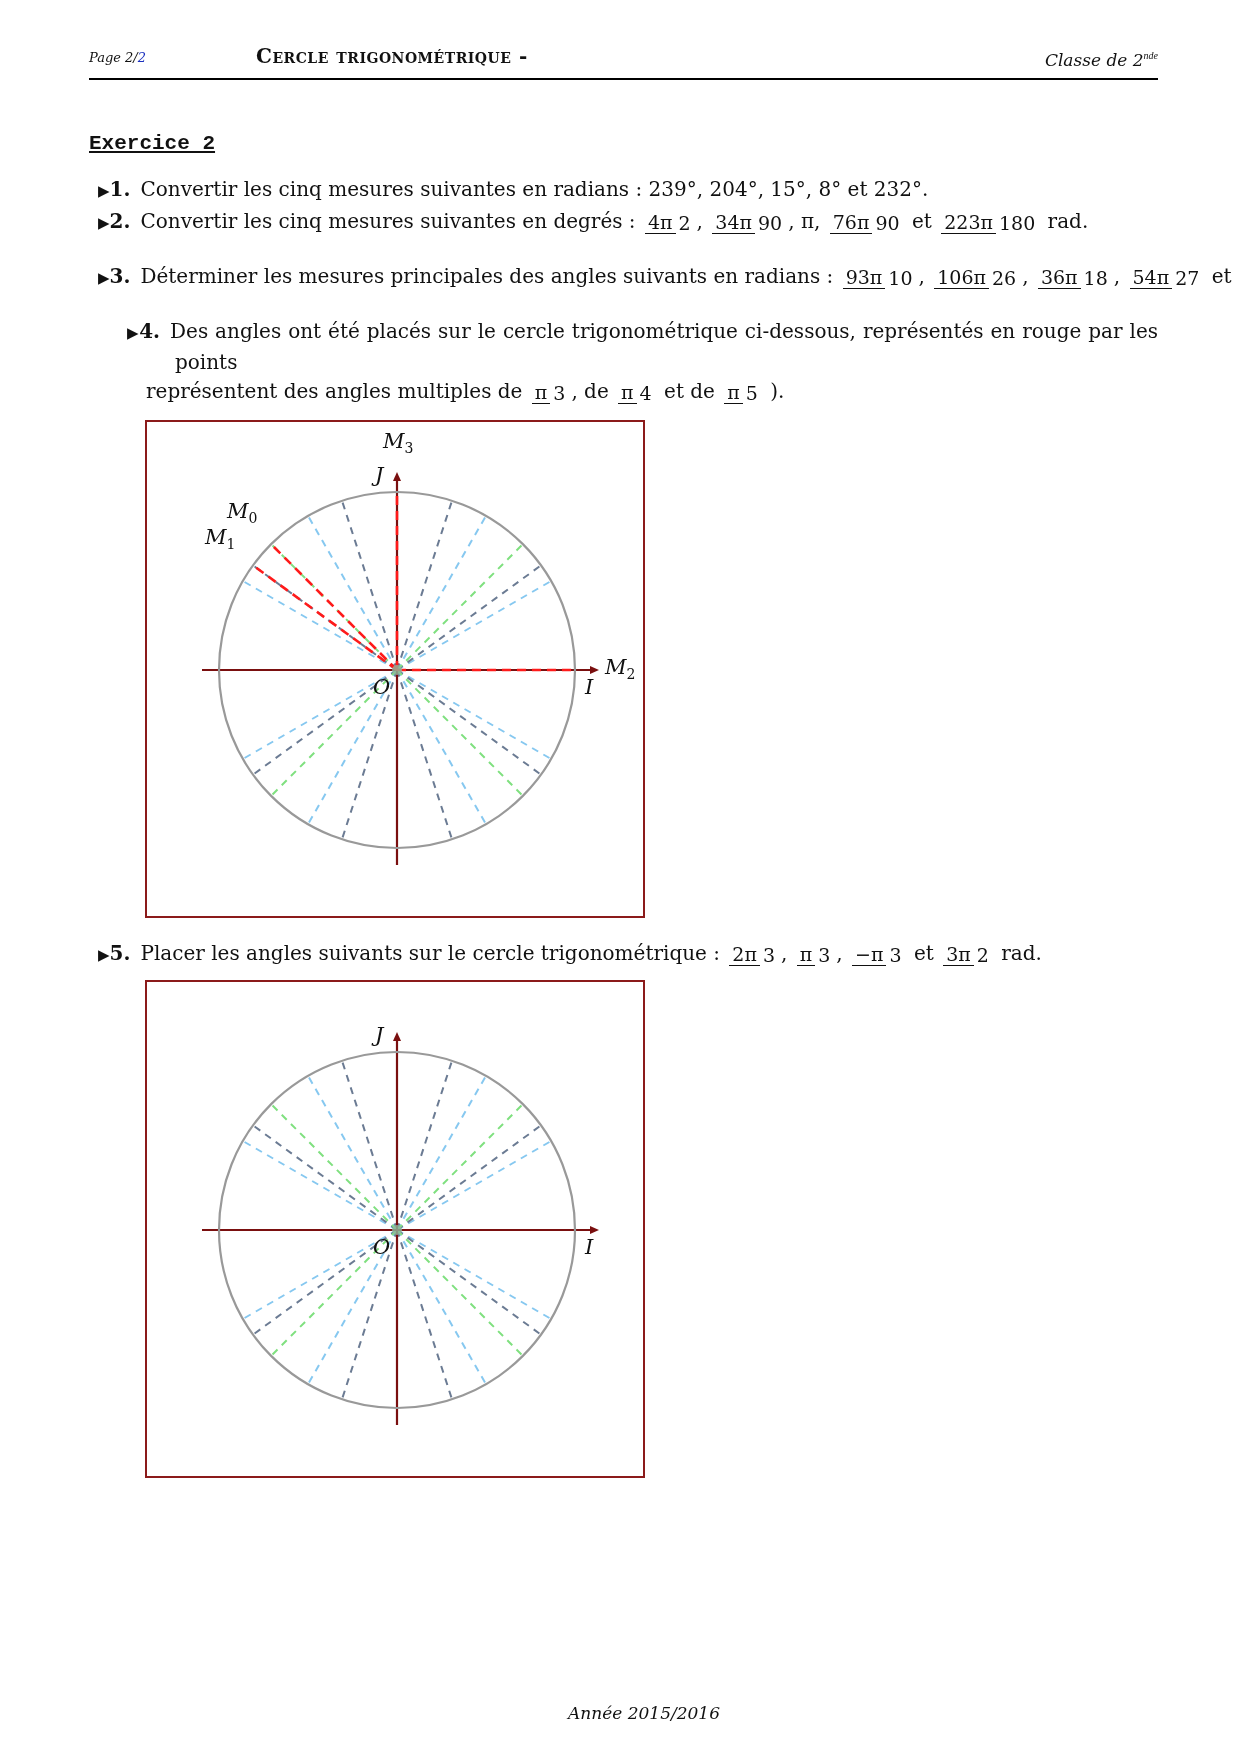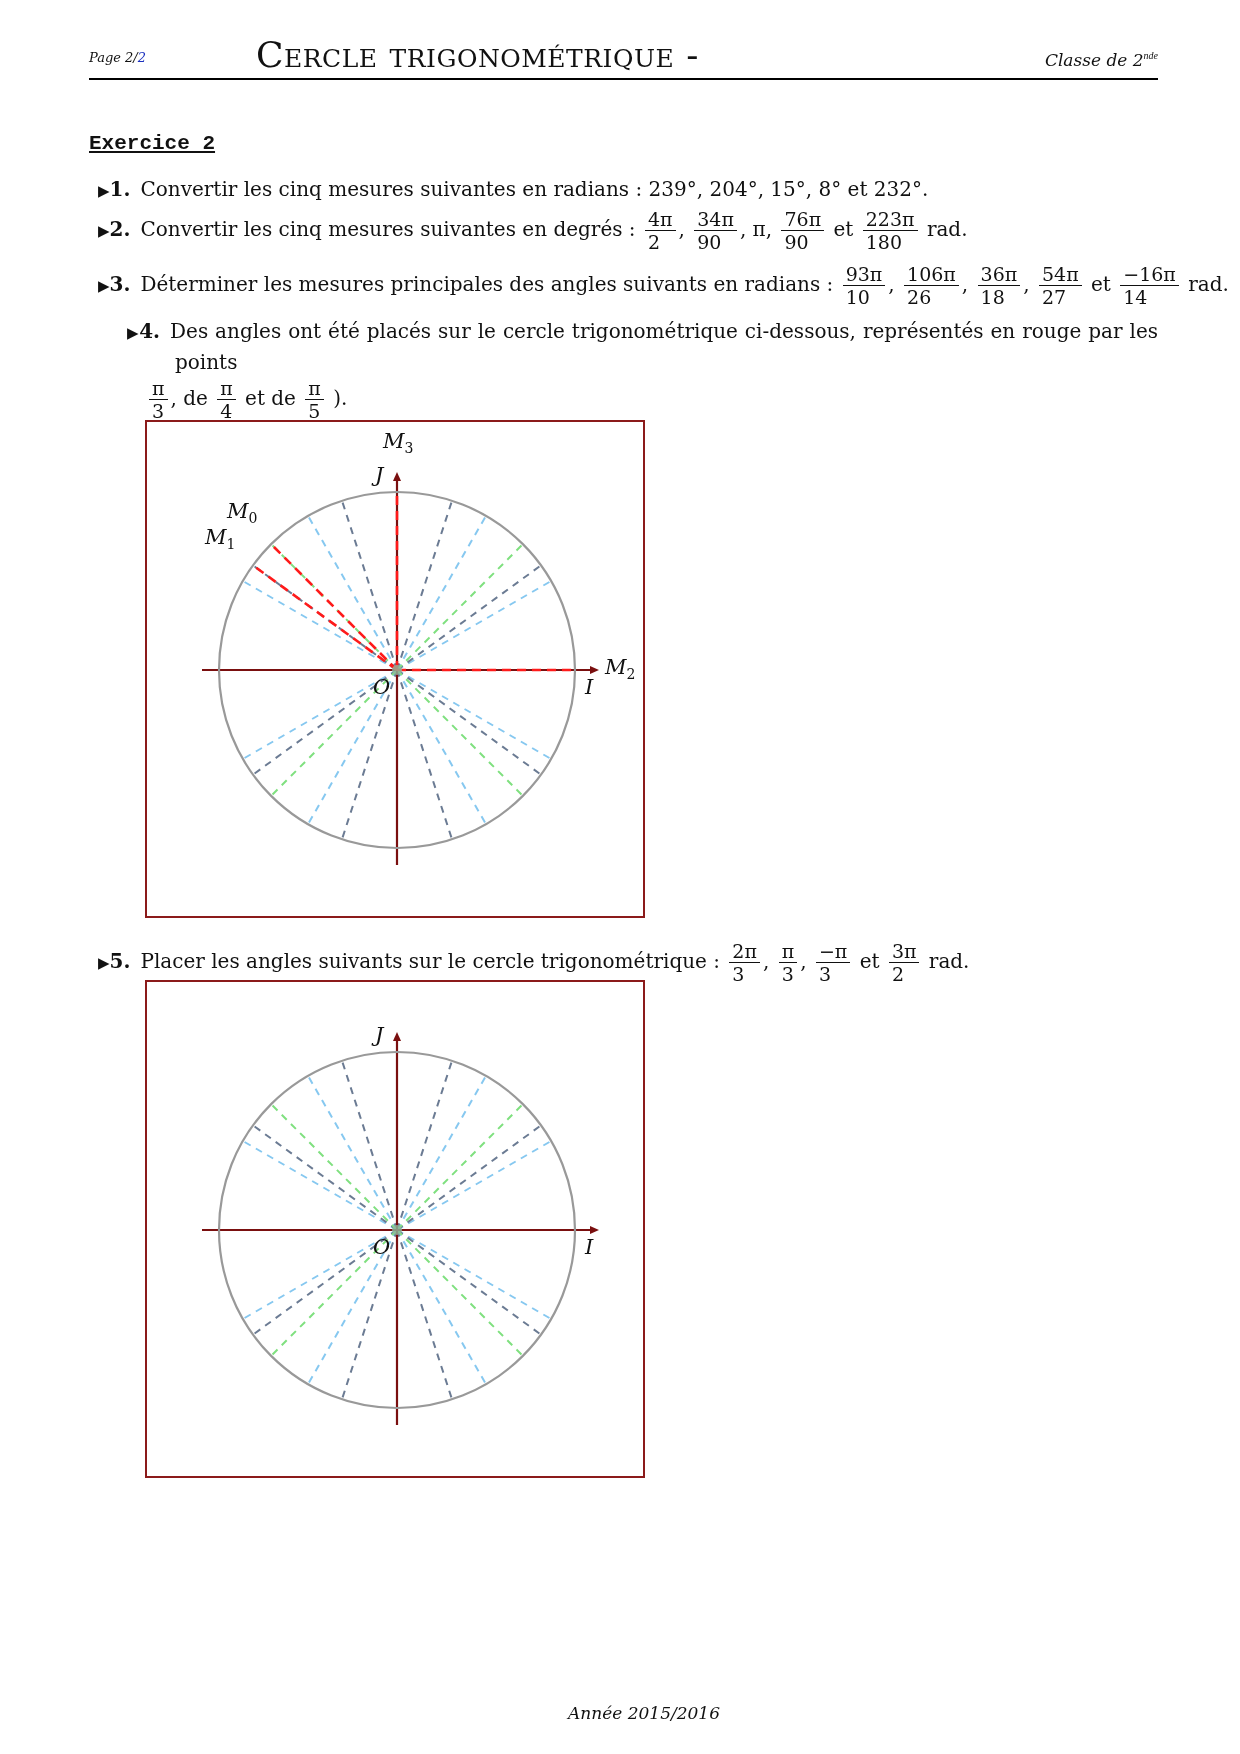--- a/index.html
+++ b/index.html
@@ -1,30 +1,30 @@
 <!DOCTYPE html>
 <html><head>
 <meta charset="utf-8">
 <style>
   html, body { margin:0; padding:0; background:#ffffff; }
   body { width:1240px; height:1754px; position:relative; overflow:hidden;
          font-family:"DejaVu Serif","Liberation Serif",serif; color:#111; }
   .abs { position:absolute; }
   .hdr-left { left:89px; top:50px; font-style:italic; font-size:13px; }
   .hdr-left .pnum { color:#1a2fbf; }
-  .hdr-title { left:256px; top:34px; font-size:36px; font-variant:small-caps; letter-spacing:0.5px; }
+  .hdr-title { left:256px; top:44px; font-size:20px; font-variant:small-caps; letter-spacing:0.5px;font-weight:bold; }
   .hdr-right { right:82px; top:50px; font-style:italic; font-size:17px; }
   .hdr-right sup { font-size:10px;font-family:Liberation Serif, serif; }
   .hdr-rule { left:89px; top:78px; width:1069px; height:2px; background:#000; }
   .ex-title { left:89px; top:132px; font-family:Liberation Mono, monospace; font-weight:bold;
               font-size:21px; text-decoration:underline; }
   .item { left:98px; font-size:20px; line-height:26px; white-space:nowrap; }
   .item .num { font-weight:bold; margin-right:10px; }
   .item .tri { font-size:15px; }
-  .frac { display:inline-flex; flex-direction:column; align-items:flex-start; vertical-align:middle;
+  .frac { display:inline-flex; flex-direction:row; align-items:center; vertical-align:middle;
           font-size:19px; line-height:22px; margin:0 3px; }
   .frac .n { border-bottom:1.4px solid #111; padding:0 3px; }
   .frac .d { padding:0 3px; }
   .i4 { left:98px; top:317px; width:1060px; font-size:20px; line-height:29px; }
   .i4 .body { display:block; padding-left:48px; text-align:justify; }
   .i4 .first { text-indent:-48px;margin-left:29px; }
   .box { border:2.5px solid #8b1a1a; box-sizing:border-box; }
   .footer { left:0; width:1240px; top:1703px; text-align:center; font-style:italic; font-size:17px;padding-left:24px; }
   svg text { font-family:"DejaVu Serif","Liberation Serif",serif; font-style:italic; }
 </style>
@@ -89,21 +89,21 @@
   <span>et</span>
   <span class="frac">
       <span class="n">−16π</span>
       <span class="d">14</span>
     </span>
   <span>rad.</span>
 </div>
 
 <div class="abs i4">
   <span class="body first"><span class="tri" style="font-size:15px">▶</span><b style="margin-right:10px">4.</b><span>Des angles ont été placés sur le cercle trigonométrique ci-dessous, représentés en rouge par les points</span></span>
-  <span class="body">
+  <span class="body"><span>représentent des angles multiples de</span>
     <span class="frac">
         <span class="n">π</span>
         <span class="d">3</span>
       </span><span>, de</span>
     <span class="frac">
         <span class="n">π</span>
         <span class="d">4</span>
       </span>
     <span>et de</span>
     <span class="frac">

